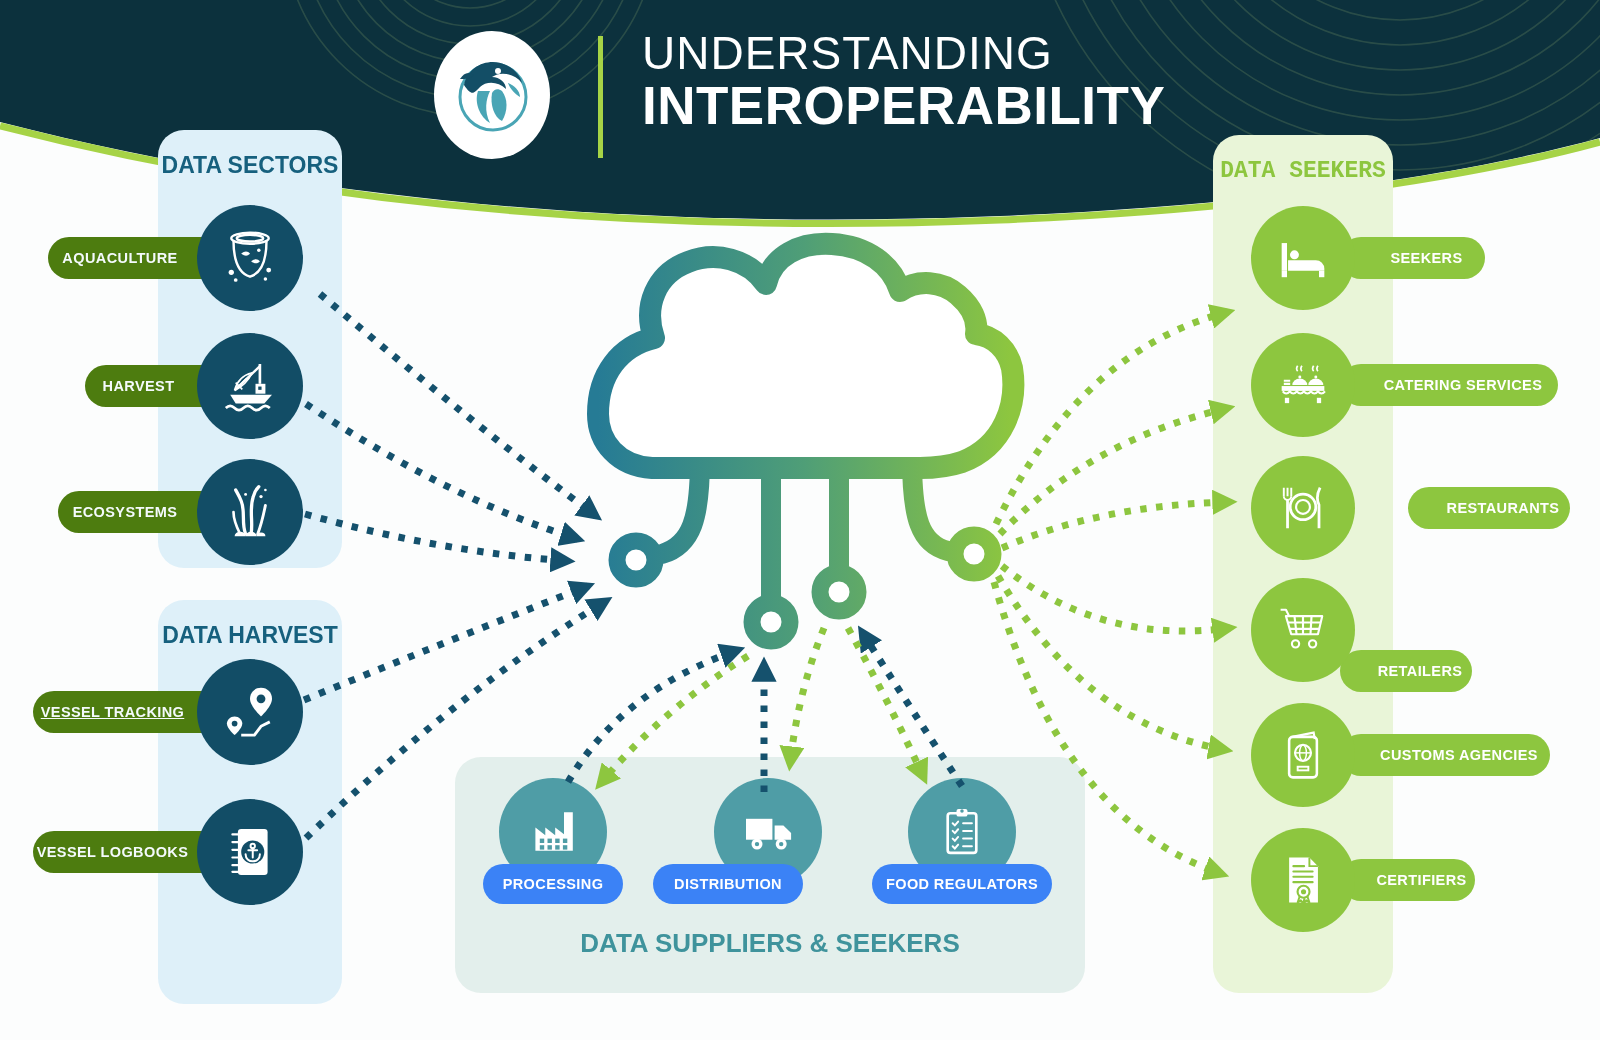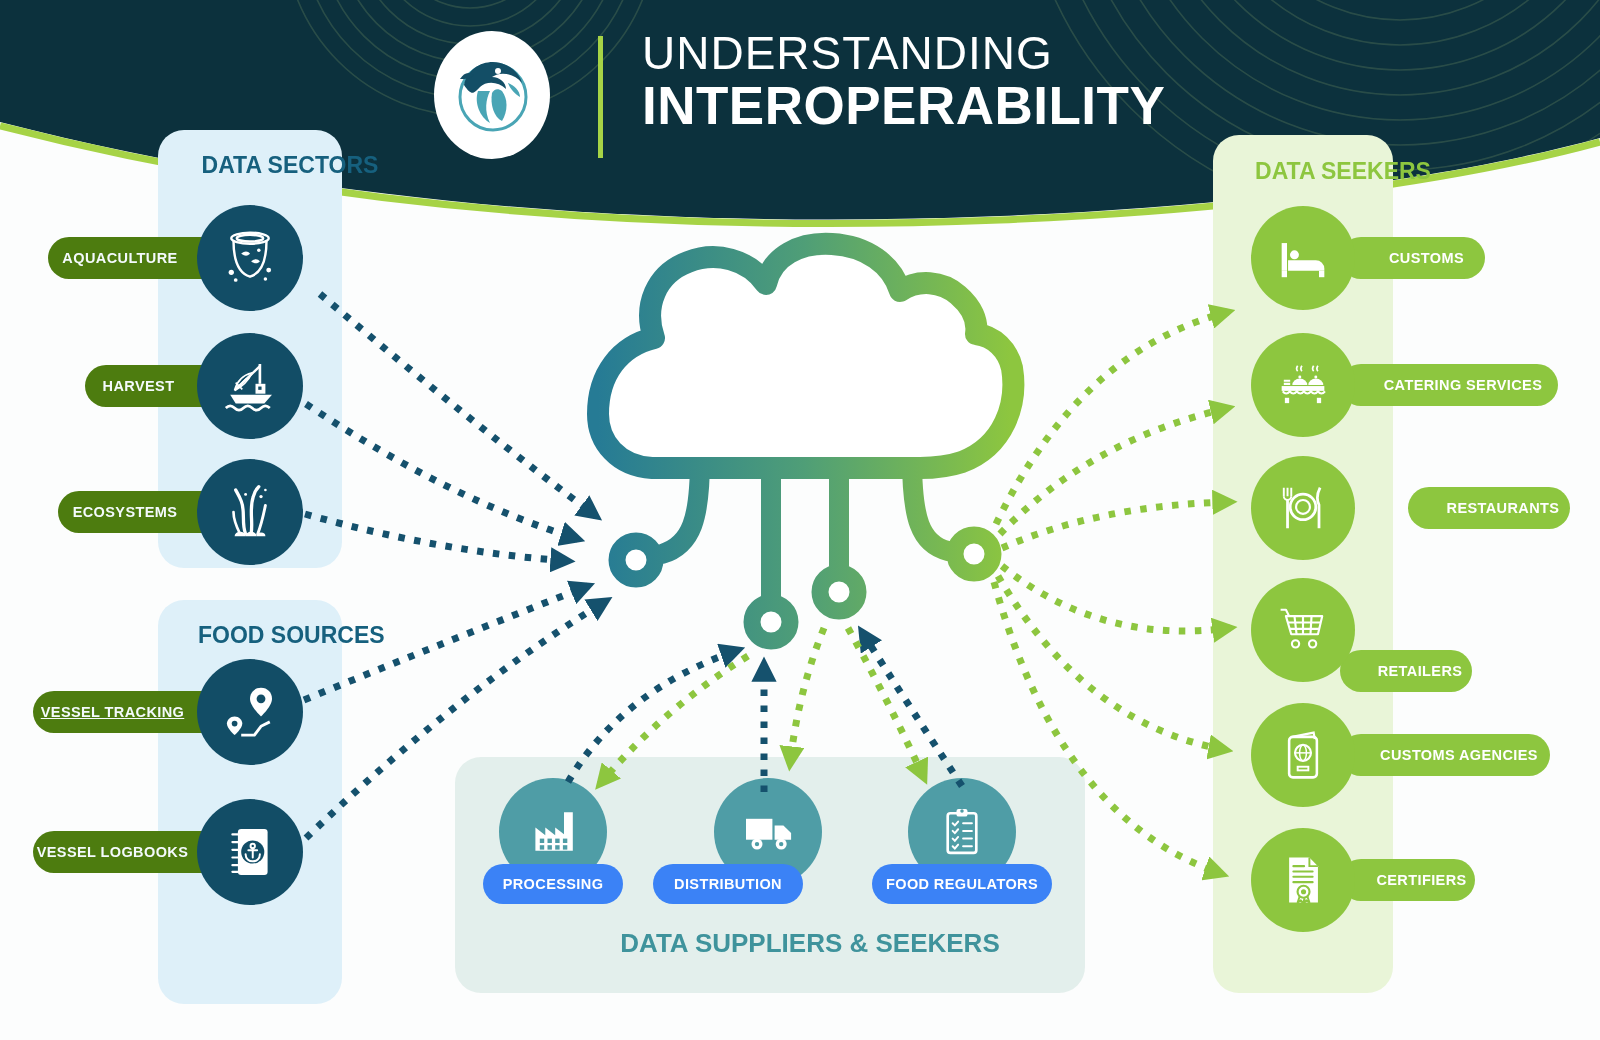--- a/index.html
+++ b/index.html
@@ -1,19 +1,19 @@
 <!DOCTYPE html>
 <html><head>
 <meta charset="utf-8">
 <style>
   html,body{margin:0;padding:0;background:#e8e8e8;}
   #stage{position:relative;width:1600px;height:1040px;background:#fcfdfd;overflow:hidden;
          font-family:"Liberation Sans",sans-serif;}
   svg{display:block;}
-  .abs{position:absolute;margin-left:40px;}
+  .abs{position:absolute;}
   
   #header-svg{position:absolute;left:0;top:0;}
   #title-block{position:absolute;left:642px;top:30px;color:#ffffff;line-height:1.04;}
   #title-line1{font-size:46px;font-weight:400;letter-spacing:1px;}
   #title-line2{font-size:53px;font-weight:800;letter-spacing:0.5px;}
   #logo{position:absolute;left:434px;top:31px;width:116px;height:128px;background:#ffffff;
         border-radius:50%;}
   #divider{position:absolute;left:598px;top:36px;width:5px;height:122px;background:#a6d346;}
   
   .panel{position:absolute;border-radius:26px;}
@@ -89,22 +89,22 @@
     <div id="title-line1">UNDERSTANDING</div>
     <div id="title-line2">INTEROPERABILITY</div>
   </div>
 
   <div id="panel-sectors" class="panel"></div>
   <div id="panel-sources" class="panel"></div>
   <div id="panel-seekers" class="panel"></div>
   <div id="panel-suppliers" class="panel"></div>
 
   <div class="panel-heading head-blue abs" style="left:158px;top:152px;width:184px;">DATA SECTORS</div>
-  <div class="panel-heading head-blue abs" style="left:158px;top:622px;width:184px;">FOOD SOURCES</div>
-  <div class="panel-heading head-green abs" style="left:1213px;top:158px;width:180px;">DATA SEEKERS</div>
+  <div class="panel-heading head-blue abs" style="left:158px;top:622px;width:184px;">DATA HARVEST</div>
+  <div class="panel-heading head-green abs" style="left:1213px;top:158px;width:180px;font-family:Liberation Mono, monospace;">DATA SEEKERS</div>
   <div class="panel-heading head-teal abs" style="left:455px;top:928px;width:630px;">DATA SUPPLIERS &amp; SEEKERS</div>
 
   <div class="pill pill-left" style="left:48px;top:237px;width:214px;">
     <span>AQUACULTURE</span>
     </div>
   <div class="circ circ-navy" style="left:197px;top:205px;">
     <svg width="66" height="66" viewBox="0 0 60 60" fill="none" stroke="#ffffff" stroke-width="2.2">
       <ellipse cx="30" cy="12" rx="17" ry="5"></ellipse>
         <ellipse cx="30" cy="12" rx="12" ry="3"></ellipse>
       <path d="M15,14 C15,34 20,44 30,47 C40,44 45,34 45,14"></path>
@@ -174,21 +174,21 @@
       <circle cx="32.5" cy="30" r="10.5" fill="#124d66"></circle>
       <g stroke="#ffffff" stroke-width="1.8" fill="none" stroke-linecap="round">
         <circle cx="32.5" cy="24.5" r="2"></circle>
         <path d="M32.5,26.5 V35 M28.5,28.5 h8"></path>
         <path d="M26,32 c0,4 3,6.5 6.5,6.5 c3.5,0 6.5,-2.5 6.5,-6.5"></path>
       </g>
     </svg>
   </div>
 
   <div class="pill pill-right" style="left:1340px;top:237px;width:145px;">
-    <span>CUSTOMS</span>
+    <span>SEEKERS</span>
     </div>
   <div class="circ circ-green" style="left:1251px;top:206px;">
     <svg width="64" height="64" viewBox="0 0 60 60">
       <rect x="10" y="16" width="5" height="26" fill="#ffffff"></rect>
       <circle cx="22" cy="27" r="4.2" fill="#ffffff"></circle>
       <path d="M16,32 h26 a8,8 0 0 1 8,8 v2 H16 Z" fill="#ffffff"></path>
       <rect x="10" y="42" width="5" height="6" fill="#ffffff"></rect>
       <rect x="45" y="42" width="5" height="6" fill="#ffffff"></rect>
     </svg>
   </div>

